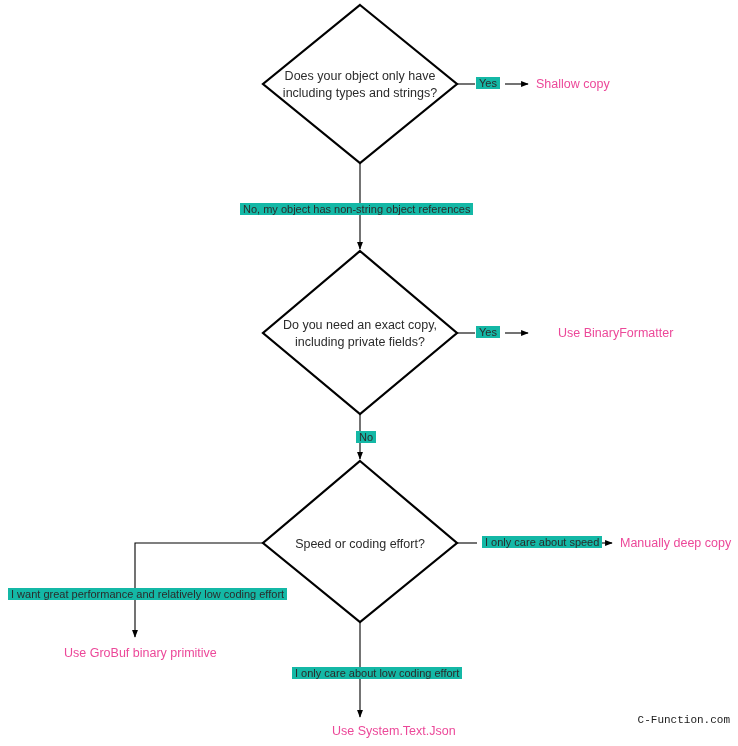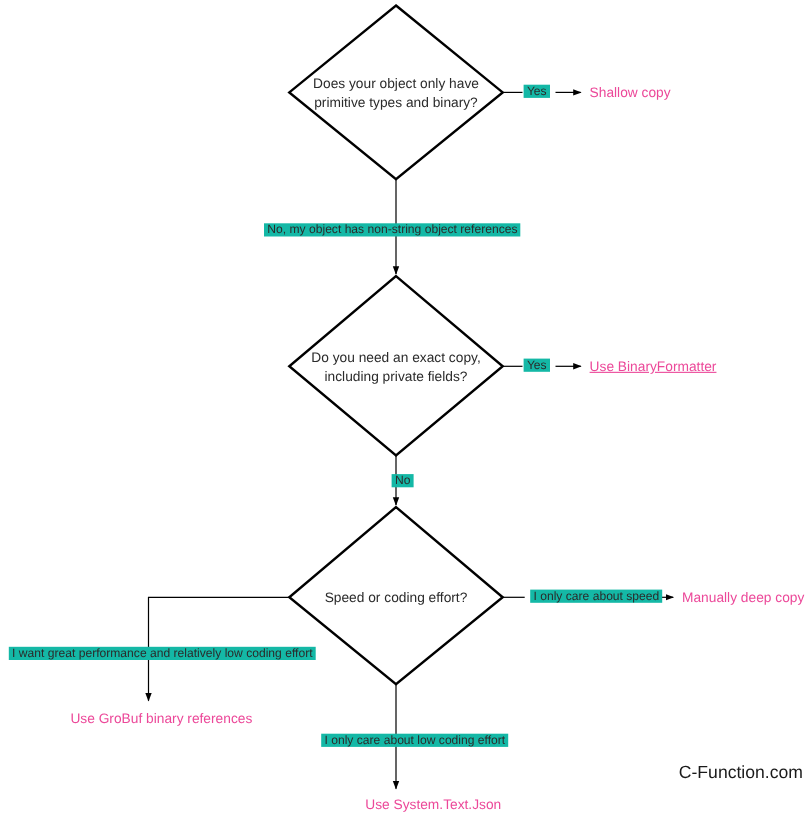--- a/index.html
+++ b/index.html
@@ -44,23 +44,23 @@
     font-family: "Liberation Sans", sans-serif;
     font-size: 11px;
     color: #2b2b2b;
     white-space: nowrap;
     background: #14b8a6;
     padding: 0 3px;
   }
   .watermark {
     position: absolute;
     right: 8px;
-    bottom: 34px;
-    font-family: Liberation Sans, sans-serif;
-    font-size: 16px;
+    bottom: 20px;
+    font-family: Liberation Mono, monospace;
+    font-size: 11px;
     color: #1a1a1a;
     letter-spacing: 0px;
     white-space: nowrap;
   }
 </style>
 </head>
 <body>
 
 <svg id="canvas" viewBox="0 0 738 746" xmlns="http://www.w3.org/2000/svg">
   <defs>
@@ -87,34 +87,34 @@
 
   <line x1="457" y1="543" x2="477" y2="543" stroke="#000000" stroke-width="1.1"></line>
   <line x1="592" y1="543" x2="612" y2="543" stroke="#000000" stroke-width="1.1" marker-end="url(#arrow)"></line>
 
   <path d="M 263 543 L 135 543 L 135 637" fill="none" stroke="#000000" stroke-width="1.1" marker-end="url(#arrow)"></path>
 
   <line x1="360" y1="622" x2="360" y2="717" stroke="#000000" stroke-width="1.1" marker-end="url(#arrow)"></line>
 </svg>
 
 <div class="node-text" style="left:360px; top:85px; width:186px;">Does your object only have
-primitive types and binary?</div>
+including types and strings?</div>
 
 <div class="node-text" style="left:360px; top:334px; width:186px;">Do you need an exact copy,
 including private fields?</div>
 
 <div class="node-text" style="left:360px; top:544px; width:194px;">Speed or coding effort?</div>
 
 <div class="term-text" style="left:536px; top:84px;">Shallow copy</div>
 
-<div class="term-text" style="left:536px; top:333px;text-decoration:underline;">Use BinaryFormatter</div>
+<div class="term-text" style="left:558px; top:333px;">Use BinaryFormatter</div>
 
 <div class="term-text" style="left:620px; top:543px;">Manually deep copy</div>
 
-<div class="term-text" style="left:64px; top:653px;">Use GroBuf binary references</div>
+<div class="term-text" style="left:64px; top:653px;">Use GroBuf binary primitive</div>
 
 <div class="term-text" style="left:296px; top:731px;margin-left:36px;">Use System.Text.Json</div>
 
 <div class="edge-text" style="left:476px; top:77px;">Yes</div>
 
 <div class="edge-text" style="left:240px; top:203px;">No, my object has non-string object references</div>
 
 <div class="edge-text" style="left:476px; top:326px;">Yes</div>
 
 <div class="edge-text" style="left:356px; top:431px;">No</div>

